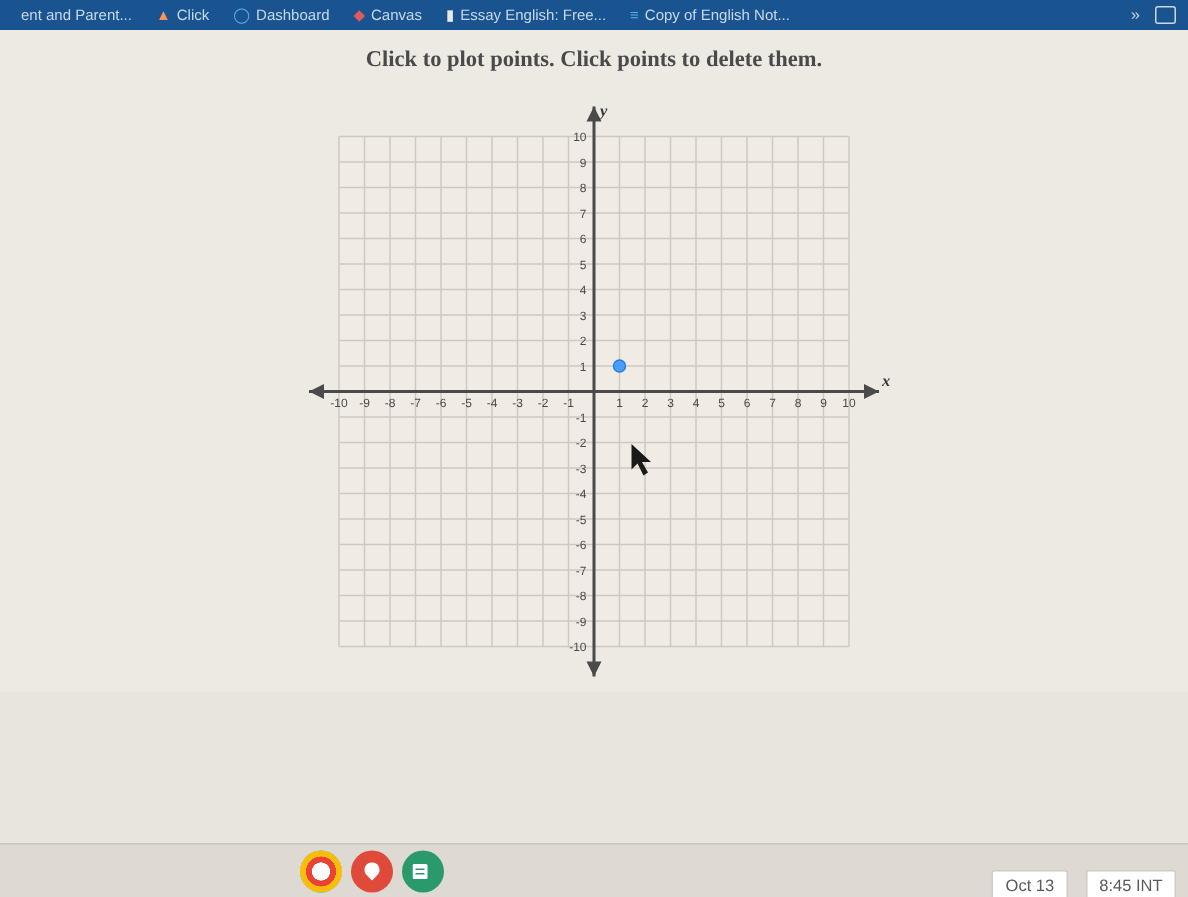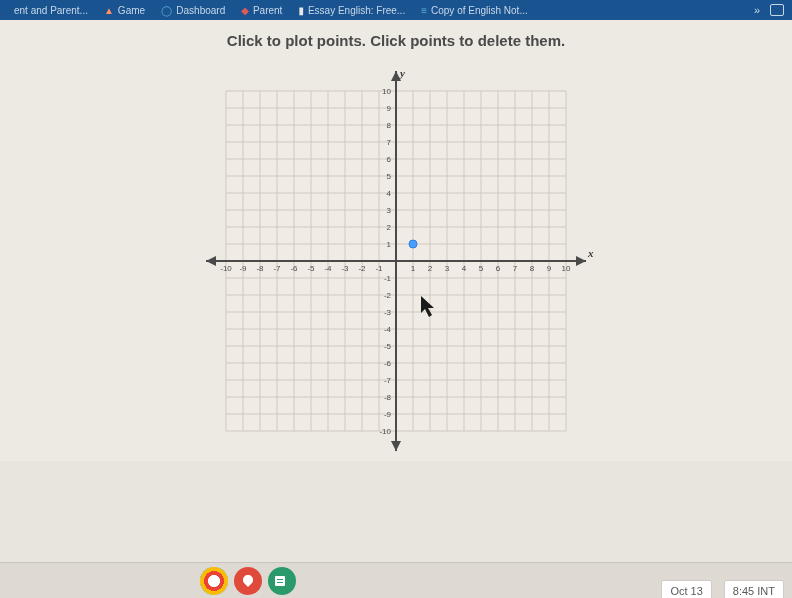--- a/index.html
+++ b/index.html
@@ -36,21 +36,21 @@
       color: #1a1a1a;
       line-height: 1.4;
       margin-bottom: 28px;
     }
     .instruction {
       text-align: center;
       font-size: 15px;
       font-weight: bold;
       color: #4a4a4a;
       margin-bottom: 12px;
-      font-family: Liberation Sans, sans-serif;
+      font-family: Liberation Serif, serif;
     }
     .chart-wrap {
       display: flex;
       justify-content: center;
     }
     svg.chart { display: block; }
     .grid-line { stroke: #d0c8c0; stroke-width: 1; }
     .axis-line { stroke: #4a4a4a; stroke-width: 2; }
     .axis-arrow { fill: #4a4a4a; }
     .tick-label { font-size: 8px; fill: #4a4a4a; font-family: Arial, sans-serif; }
@@ -79,29 +79,29 @@
   </style>
 </head>
 <body>
 
 <div class="browser-tabs">
   <div class="tab-item">
     <span>ent and Parent...</span>
   </div>
   <div class="tab-item">
     <span style="color:#ff9060">▲</span>
-    <span>Game</span>
+    <span>Click</span>
   </div>
   <div class="tab-item">
     <span style="color:#5ab0e0">◯</span>
     <span>Dashboard</span>
   </div>
   <div class="tab-item">
     <span style="color:#e05a5a">◆</span>
-    <span>Parent</span>
+    <span>Canvas</span>
   </div>
   <div class="tab-item">
     <span style="color:#e8e8e8">▮</span>
     <span>Essay English: Free...</span>
   </div>
   <div class="tab-item">
     <span style="color:#5ab0e0">≡</span>
     <span>Copy of English Not...</span>
   </div>
   <div class="spacer"></div>

